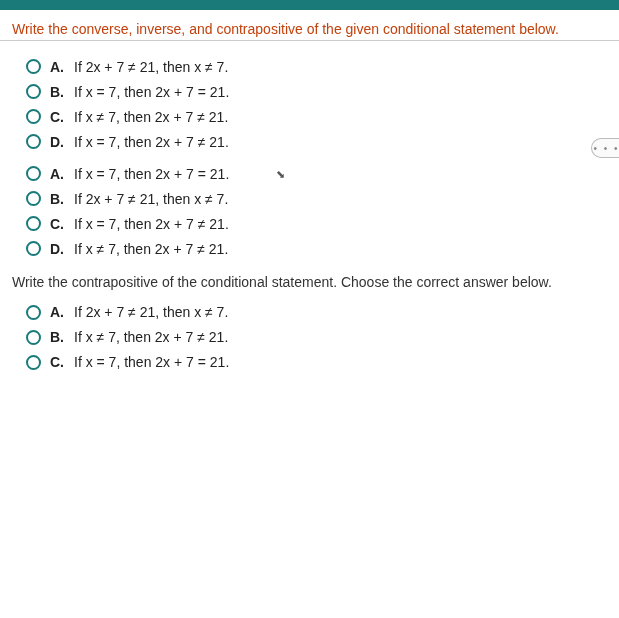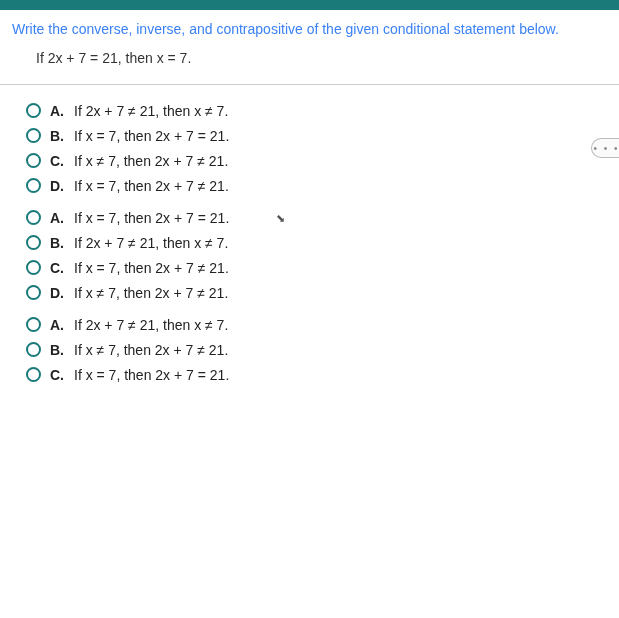--- a/index.html
+++ b/index.html
@@ -22,22 +22,21 @@
     }
     .content {
       background: #ffffff;
       padding: 10px 12px;
       height: calc(100% - 10px);
       overflow: hidden;
       position: relative;
     }
     .intro {
       font-size: 14px;
-      color: #3b82f6;
-      margin-bottom: 10px;
+      color: #c2410c;
       line-height: 1.4;
     }
     .given {
       font-size: 14px;
       color: #333;
       margin-left: 24px;
       margin-bottom: 18px;
     }
     .hr {
       border: none;
@@ -103,21 +102,20 @@
     }
   </style>
 </head>
 <body>
 
 <div class="top-bar"></div>
 
 <div class="content">
 
   <div class="intro">Write the converse, inverse, and contrapositive of the given conditional statement below.</div>
-  <div class="given">If 2x + 7 = 21, then x = 7.</div>
 
   <hr class="hr">
 
   <div class="ellipsis-tab">• • •</div>
 
   <div class="options">
     <div class="option">
       <span class="radio"></span>
       <span class="opt-letter">A.</span>
       <span class="opt-text">If 2x + 7 ≠ 21, then x ≠ 7.</span>
@@ -156,20 +154,21 @@
       <span class="opt-letter">C.</span>
       <span class="opt-text">If x = 7, then 2x + 7 ≠ 21.</span>
     </div>
     <div class="option">
       <span class="radio"></span>
       <span class="opt-letter">D.</span>
       <span class="opt-text">If x ≠ 7, then 2x + 7 ≠ 21.</span>
     </div>
   </div>
 
+  <div class="prompt">Write the contrapositive of the conditional statement. Choose the correct answer below.</div>
   <div class="options">
     <div class="option">
       <span class="radio"></span>
       <span class="opt-letter">A.</span>
       <span class="opt-text">If 2x + 7 ≠ 21, then x ≠ 7.</span>
     </div>
     <div class="option">
       <span class="radio"></span>
       <span class="opt-letter">B.</span>
       <span class="opt-text">If x ≠ 7, then 2x + 7 ≠ 21.</span>

